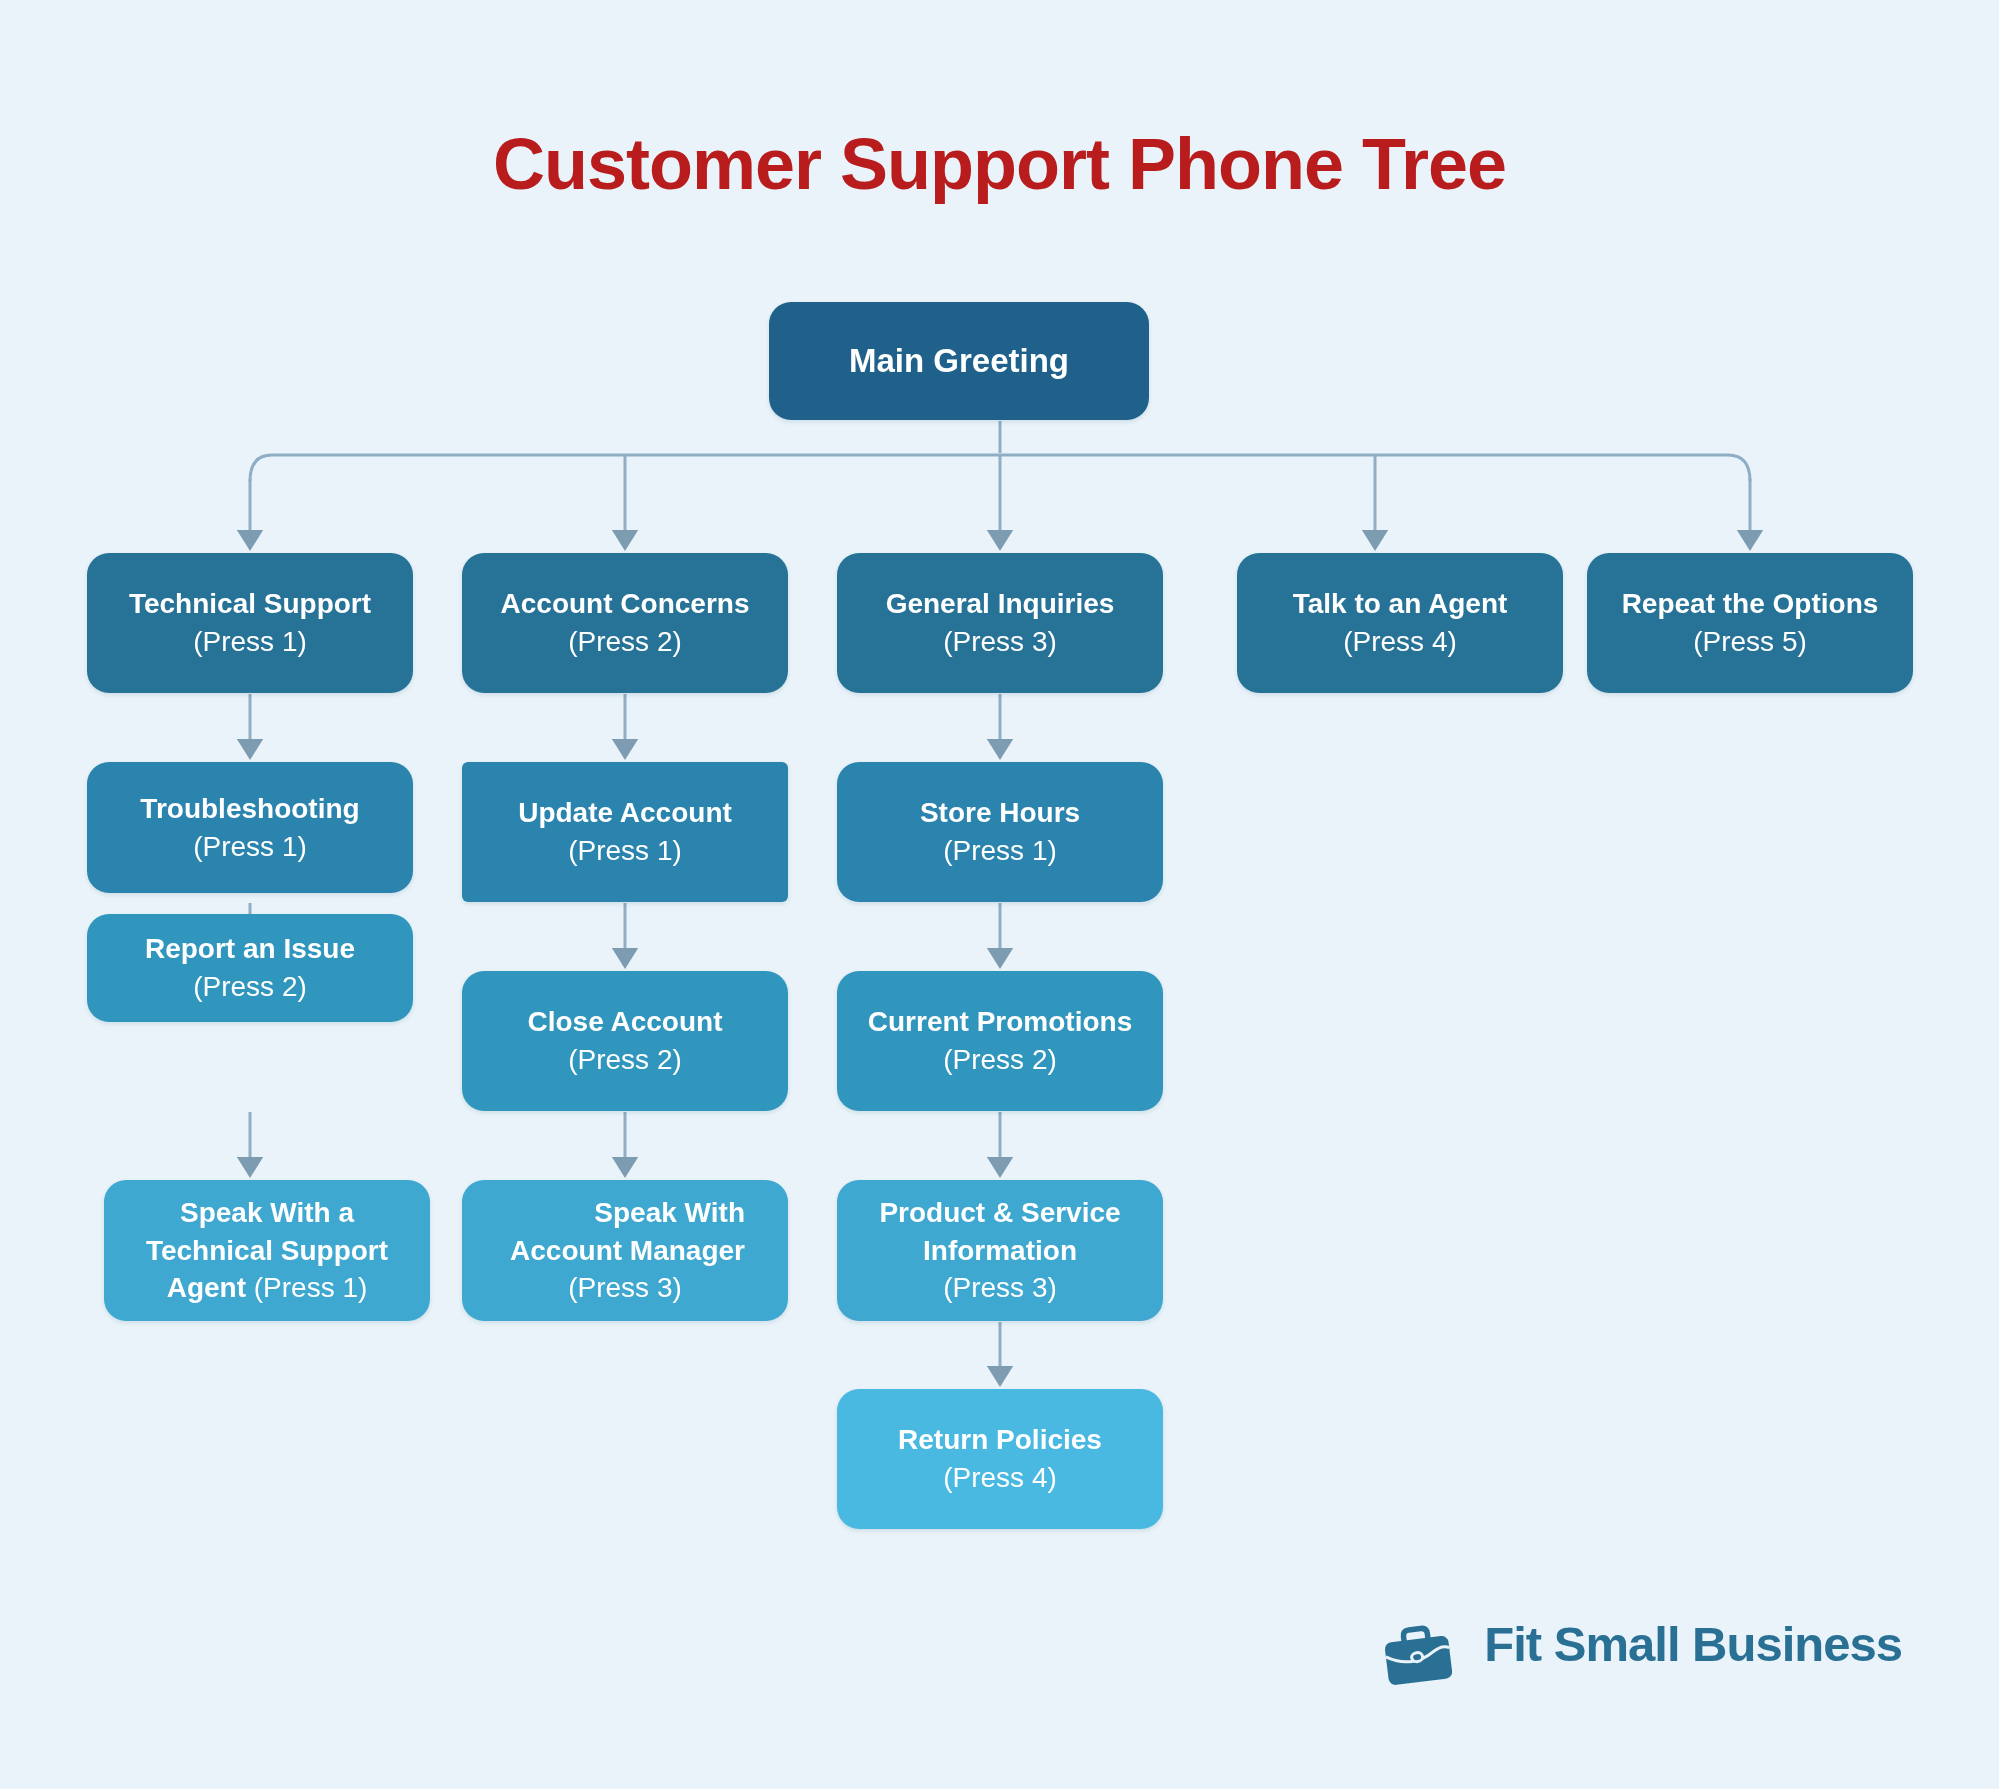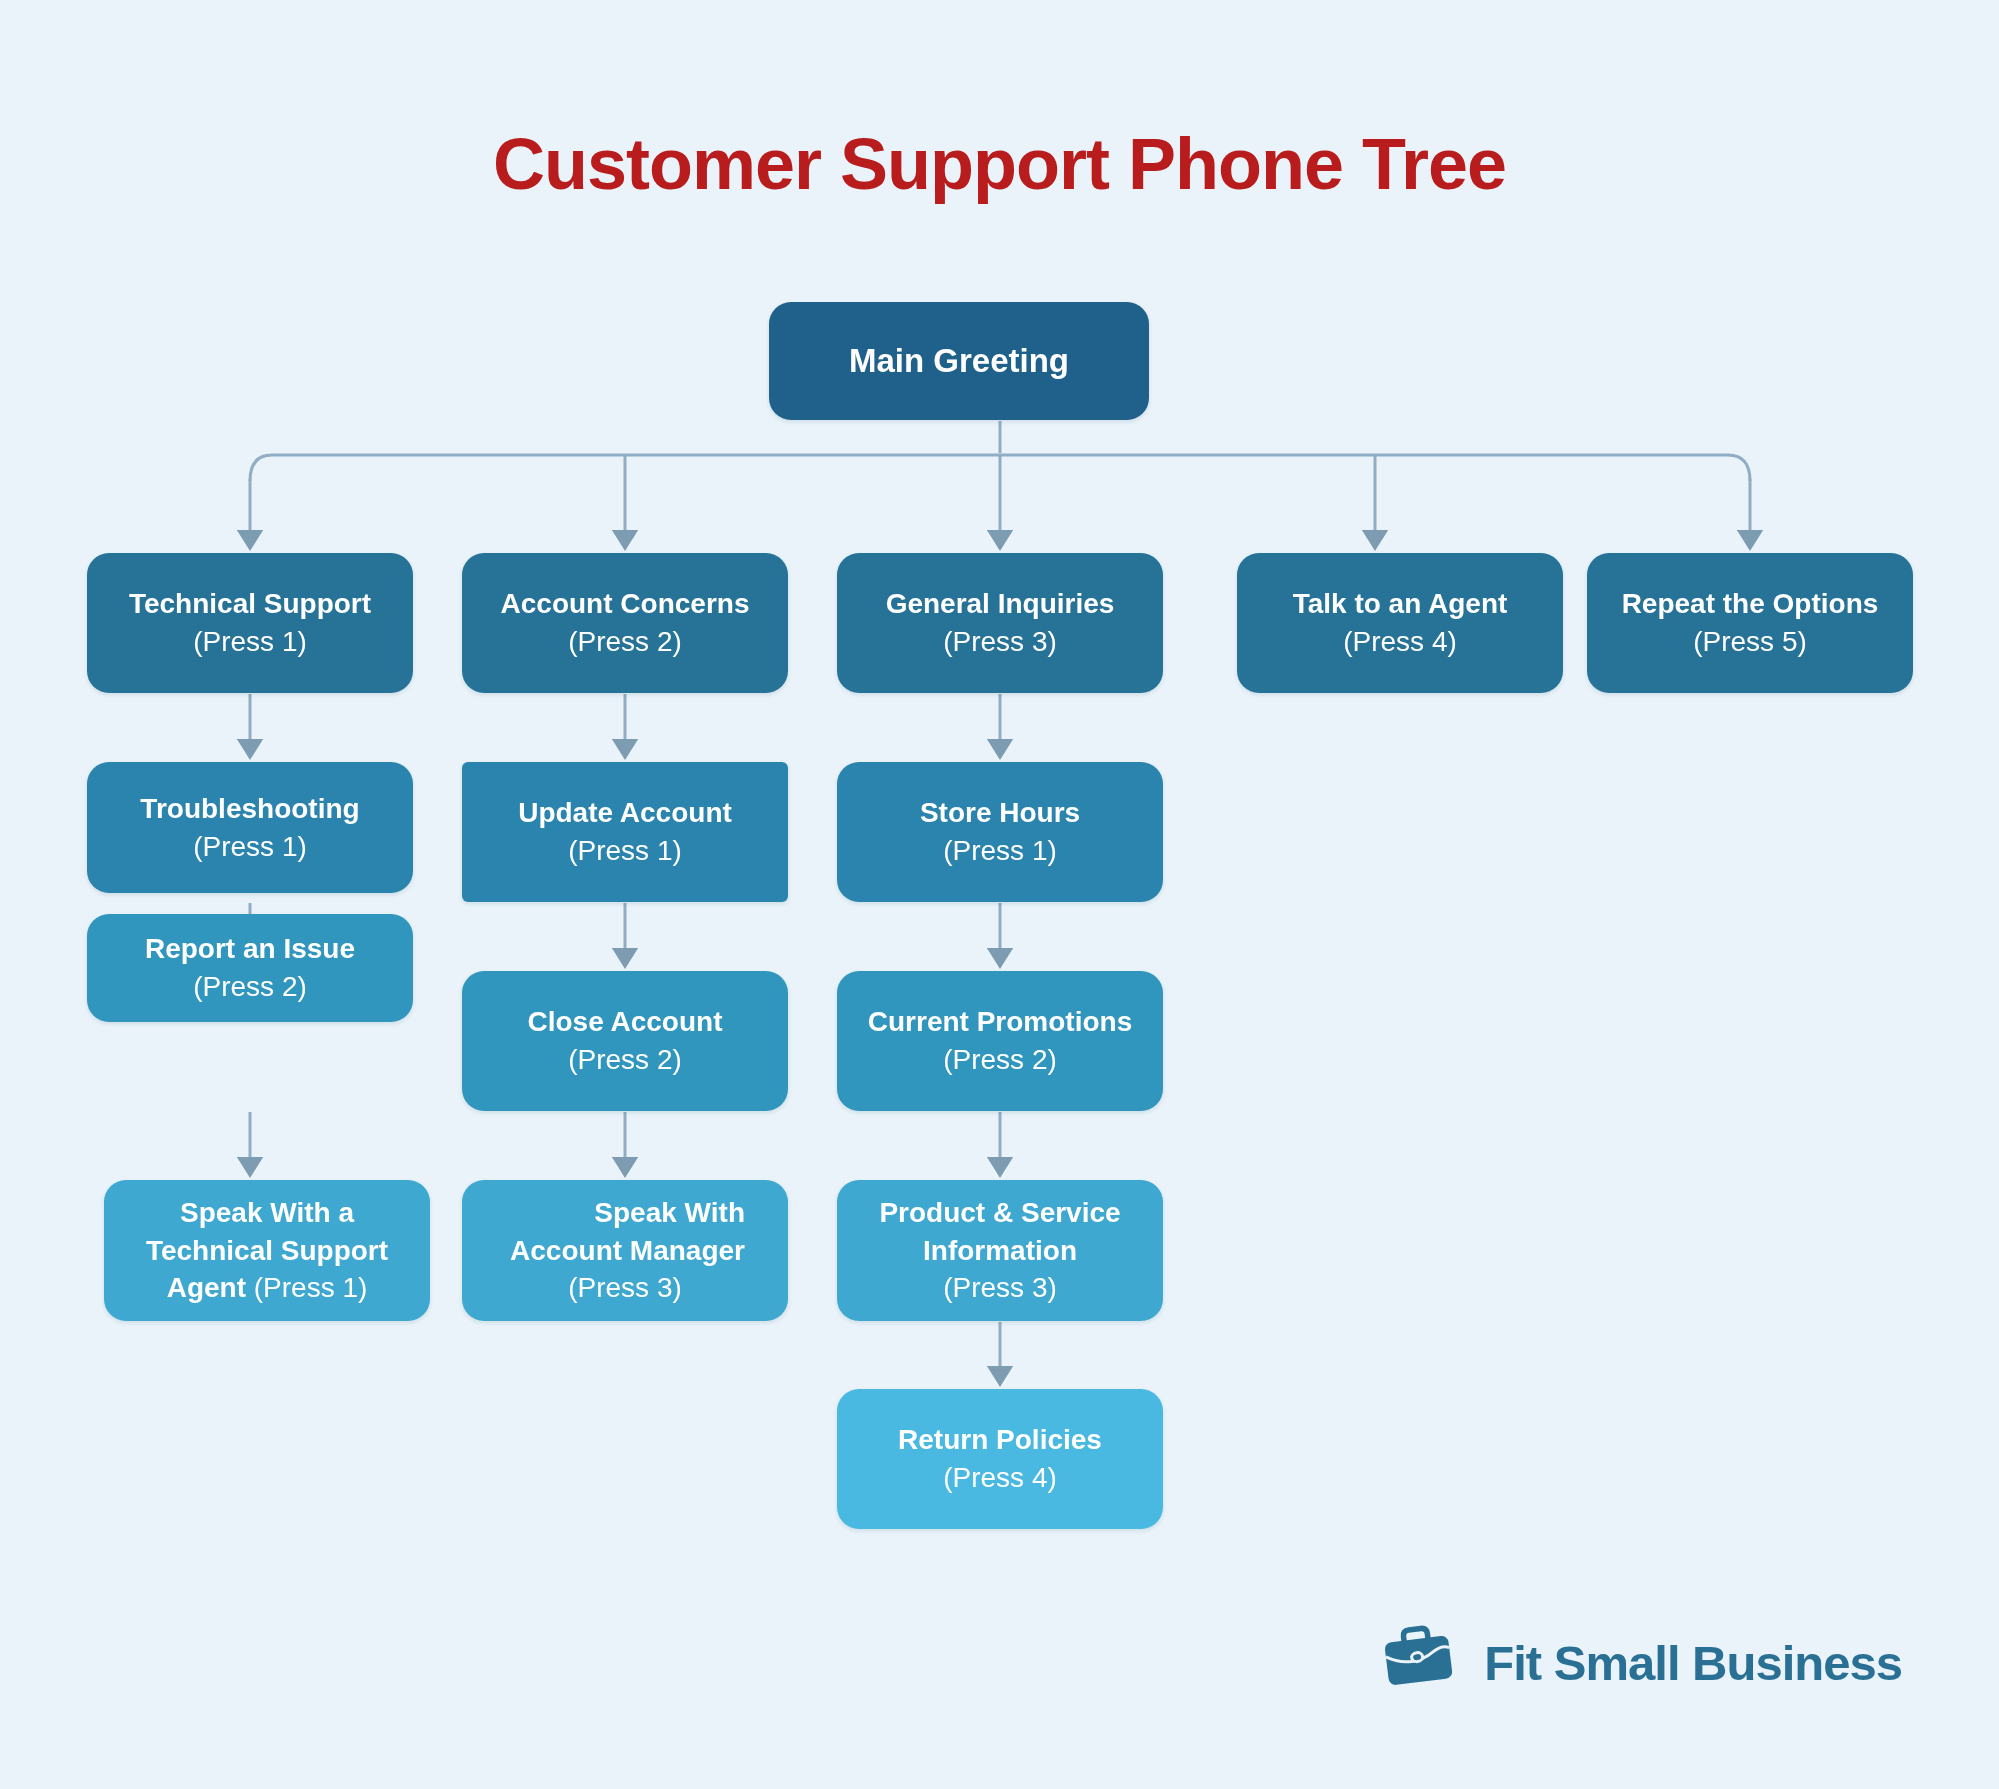--- a/index.html
+++ b/index.html
@@ -55,21 +55,21 @@
   .pos-l4c1 {left:104px;  top:1180px;width:326px;height:141px;text-align:center;}
   .pos-l4c2 {left:462px; top:1180px;width:326px;height:141px;}
   .pos-l4c3 {left:837px; top:1180px;width:326px;height:141px;}
   .pos-l5c3 {left:837px; top:1389px;width:326px;height:140px;}
 
   .pos-l4c2 .t{max-width:240px;margin:0 auto;text-align:right;}
 
   
   .brand{
     position:absolute;right:97px;top:1620px;
-    display:flex;align-items:flex-end;gap:29px;
+    display:flex;align-items:flex-start;gap:29px;
   }
   .brand .brand-text{
     color:#2a7095;font-size:49px;font-weight:700;letter-spacing:-1px;
     line-height:1;
   }
 </style>
 </head>
 <body>
 
 <div class="canvas">

